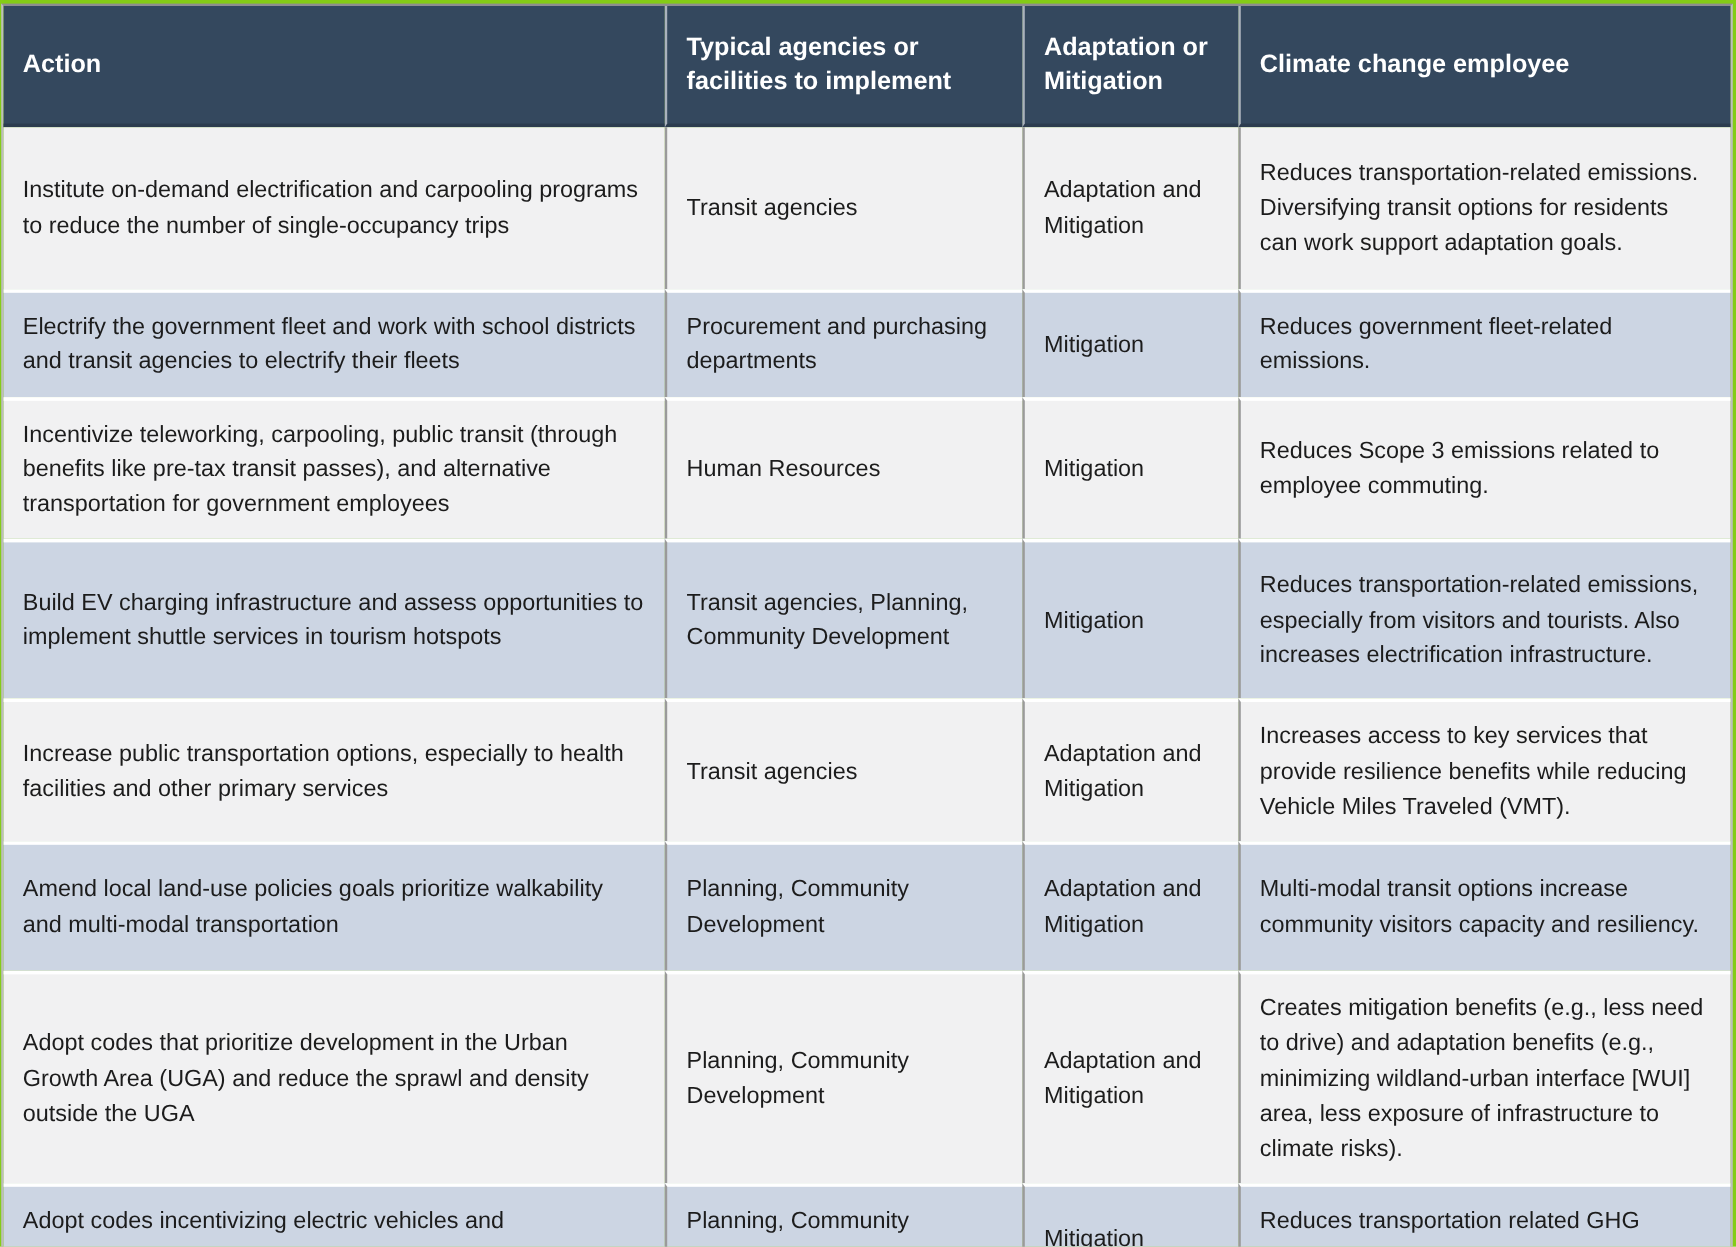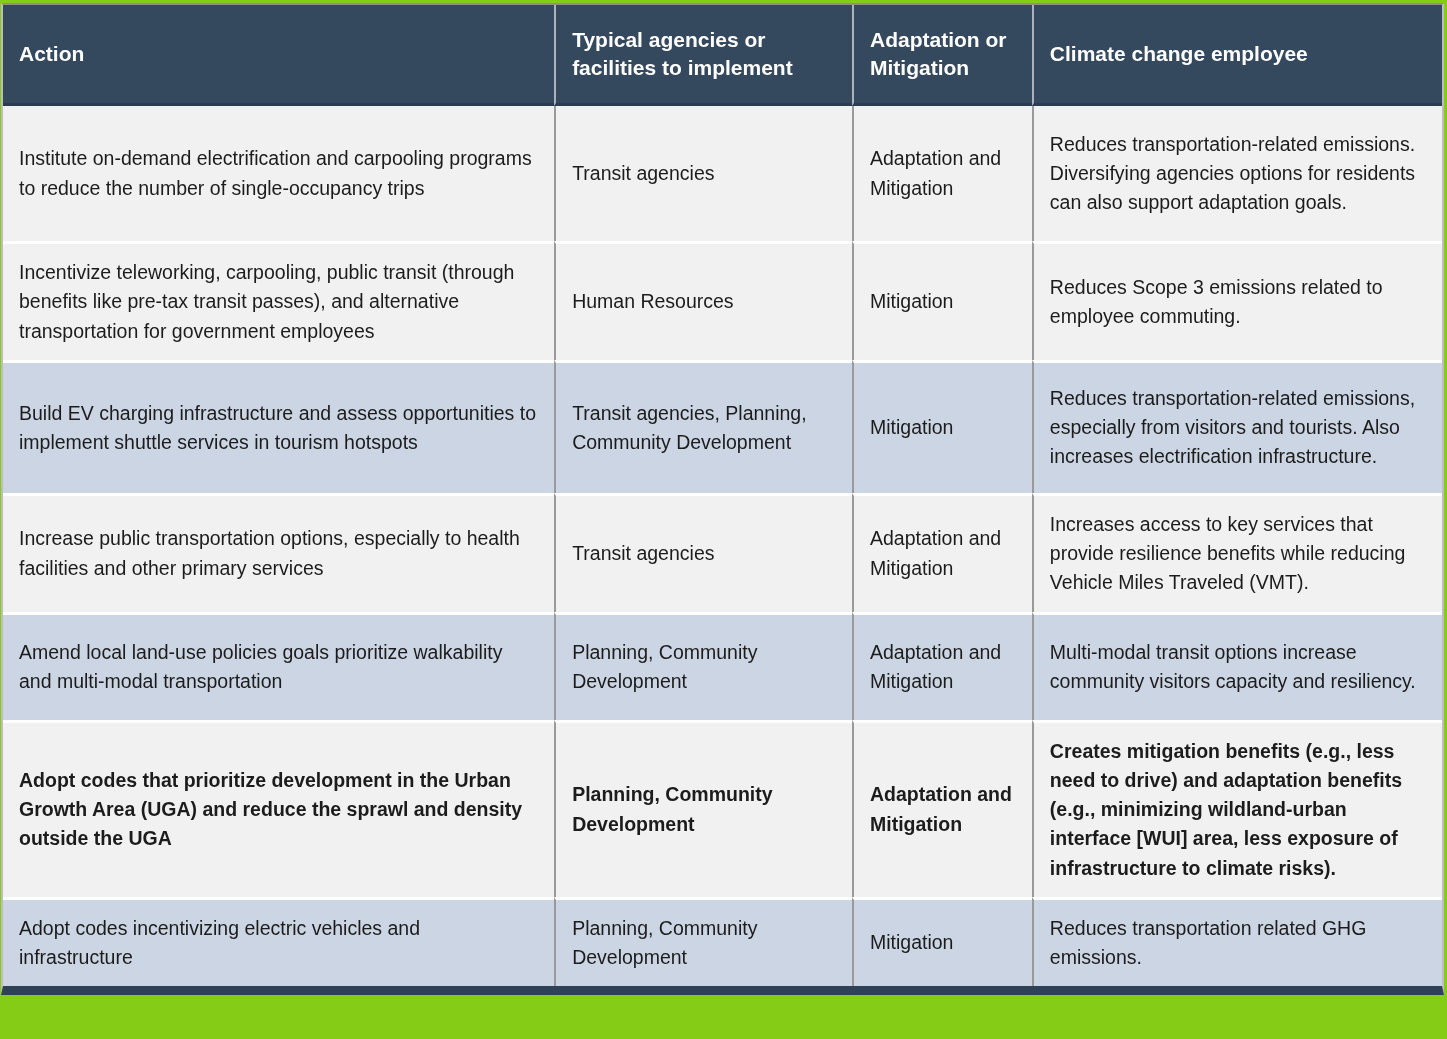--- a/index.html
+++ b/index.html
@@ -60,21 +60,21 @@
 
   tbody tr.light td { background: #f1f1f2; }
   tbody tr.blue  td { background: #ccd5e3; }
 
   tr.r1 td { height: 135px; }
   tr.r2 td { height: 80px; }
   tr.r3 td { height: 105px; }
   tr.r4 td { height: 133px; }
   tr.r5 td { height: 108px; }
   tr.r6 td { height: 108px; }
-  tr.r7 td { height: 163px; font-weight: bold; }
+  tr.r7 td { height: 163px; }
   tr.r8 td { height: 80px; }
 </style>
 </head>
 <body>
 
 <div class="page">
   <table class="climate-table">
     <colgroup>
       <col class="c1">
         <col class="c2">
@@ -87,21 +87,27 @@
         <th>Typical agencies or facilities to implement</th>
         <th>Adaptation or Mitigation</th>
         <th>Climate change employee</th>
       </tr>
     </thead>
     <tbody>
       <tr class="light r1">
         <td>Institute on-demand electrification and carpooling programs to reduce the number of single-occupancy trips</td>
         <td>Transit agencies</td>
         <td>Adaptation and Mitigation</td>
-        <td>Reduces transportation-related emissions. Diversifying agencies options for residents can also support adaptation goals.</td>
+        <td>Reduces transportation-related emissions. Diversifying transit options for residents can work support adaptation goals.</td>
+      </tr>
+      <tr class="blue r2">
+        <td>Electrify the government fleet and work with school districts and transit agencies to electrify their fleets</td>
+        <td>Procurement and purchasing departments</td>
+        <td>Mitigation</td>
+        <td>Reduces government fleet-related emissions.</td>
       </tr>
       <tr class="light r3">
         <td>Incentivize teleworking, carpooling, public transit (through benefits like pre-tax transit passes), and alternative transportation for government employees</td>
         <td>Human Resources</td>
         <td>Mitigation</td>
         <td>Reduces Scope 3 emissions related to employee commuting.</td>
       </tr>
       <tr class="blue r4">
         <td>Build EV charging infrastructure and assess opportunities to implement shuttle services in tourism hotspots</td>
         <td>Transit agencies, Planning, Community Development</td>

